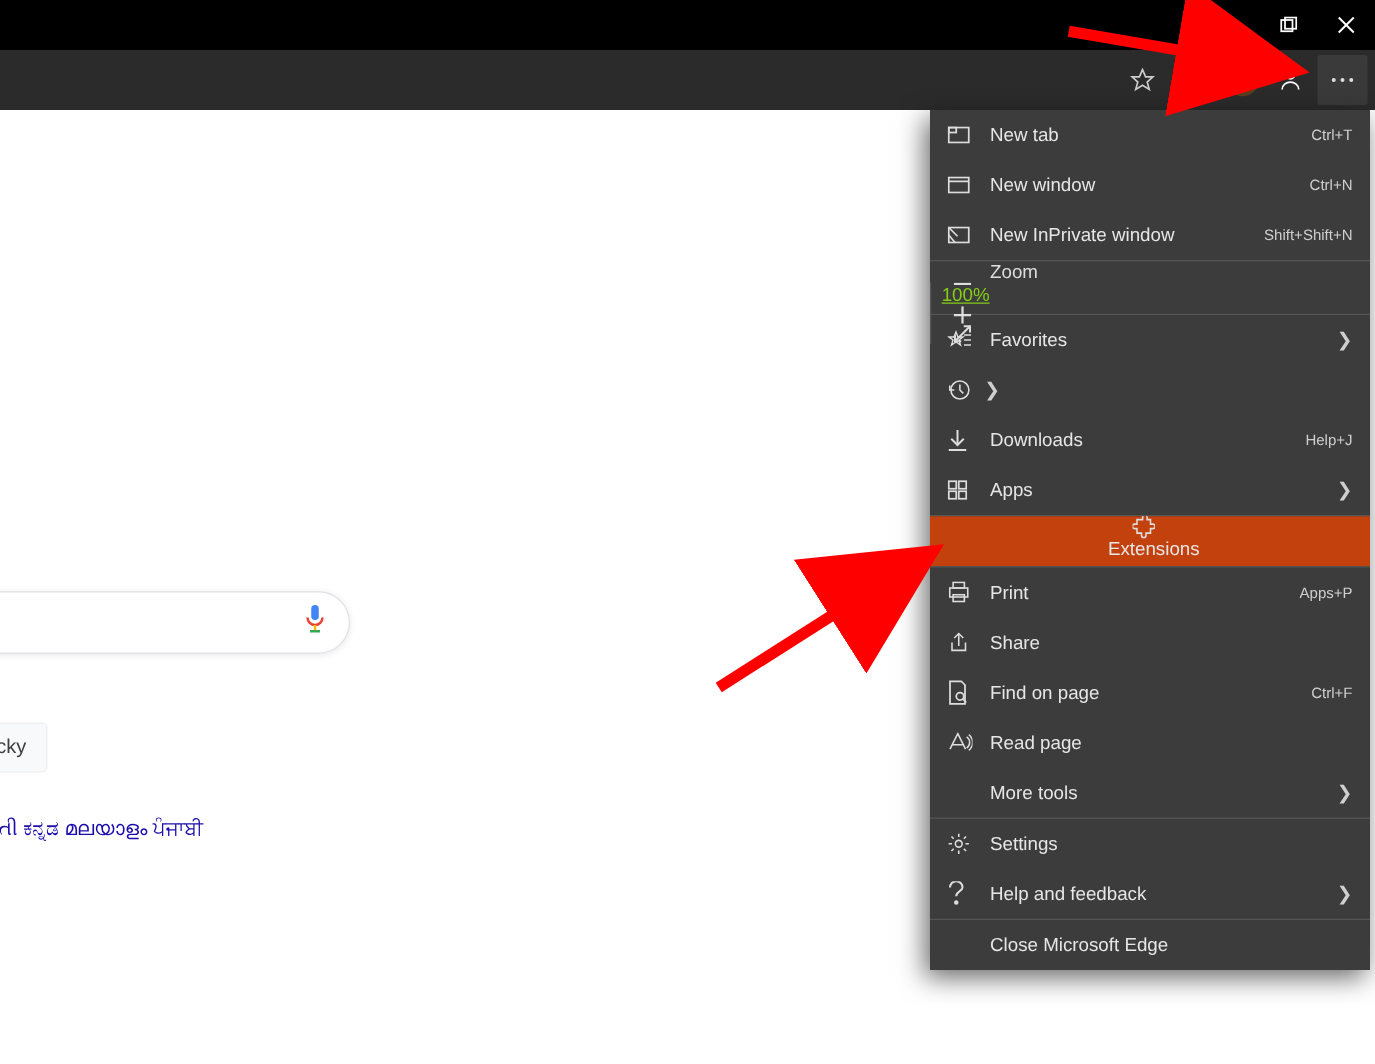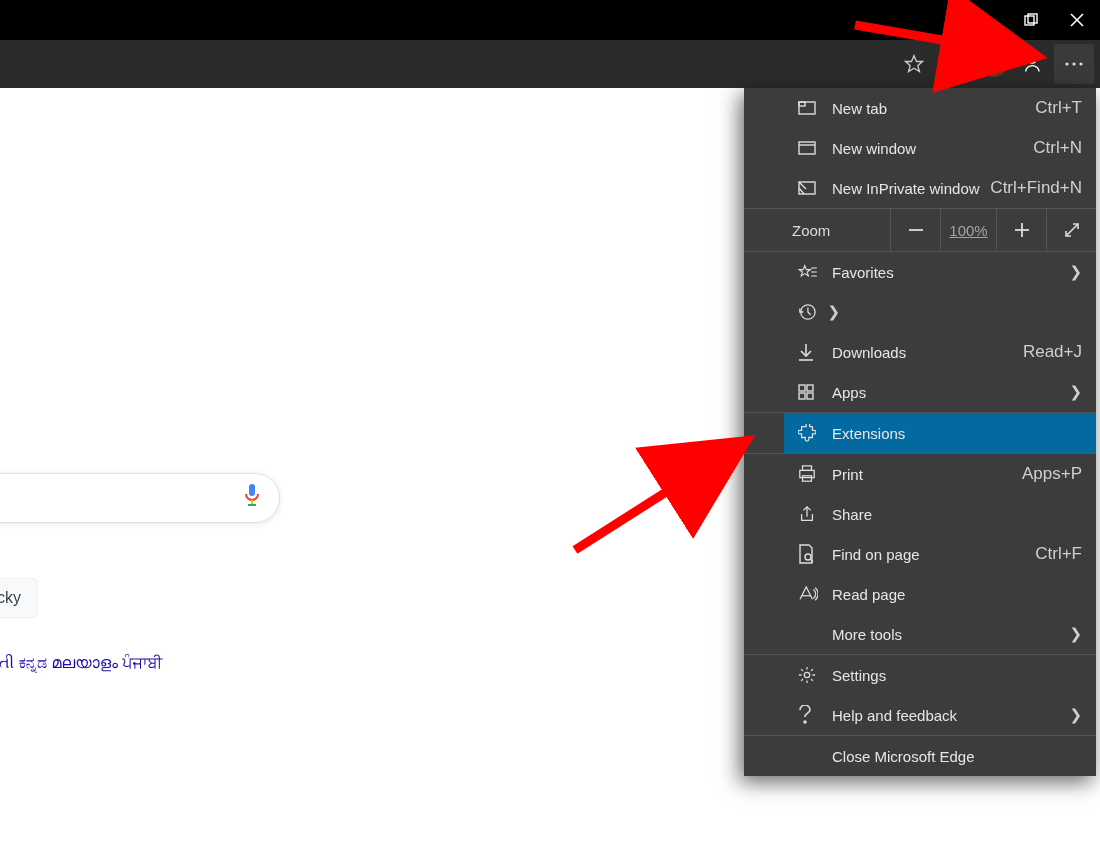--- a/index.html
+++ b/index.html
@@ -65,42 +65,41 @@
   .menu {
     position: absolute; top: 88px; right: 4px; width: 352px;
     background: #3c3c3c; color: #e6e6e6;
     box-shadow: -4px 6px 20px rgba(0,0,0,.6);
     font-size: 15px;
   }
   .menu hr { border: none; border-top: 1px solid #555; margin: 0; }
   .menu-item {
     display: flex; align-items: center; height: 40px;
     padding: 0 14px 0 14px;
-    margin-left: 40px;
-  }
-  .menu-item.highlight { background: #0369a1; }
+  }
+  .menu-item.highlight { background: #c2410c; flex-direction: column; }
   .mi-icon {
     width: 28px; display: flex; align-items: center; justify-content: flex-start;
     color: #ddd;
   }
   .mi-icon svg { stroke:#ddd; fill:none; }
   .mi-label { flex: 1; padding-left: 6px; }
-  .mi-short { color: #cfcfcf; font-size: 17px; }
+  .mi-short { color: #cfcfcf; font-size: 12px; }
   .mi-chevron { width: 14px; color:#cfcfcf; text-align:right; }
 
   .zoom-row {
     display: flex; align-items: stretch; height: 44px;
-    border-top: 1px solid #555; border-bottom: 1px solid #555;
+    border-top: 1px solid #555; border-bottom: 1px solid #555; flex-direction: column;
   }
   .zoom-label {
     flex: 1; display:flex; align-items:center; padding-left: 48px; color:#ddd;
   }
   .zoom-cell {
     width: 50px; display:flex; align-items:center; justify-content:center;
-    border-left: 1px solid #555; color:#a3a3a3; font-size:15px;text-decoration:underline;
+    border-left: 1px solid #555; color:#84cc16; font-size:15px;text-decoration:underline;
   }
   .zoom-cell.big { width: 56px; }
 
   
   .arrow-svg { position:absolute; pointer-events:none; }
 </style>
 </head>
 <body>
 
 <div class="titlebar">
@@ -194,21 +193,21 @@
   </div>
   <div class="menu-item">
     <span class="mi-icon">
         <svg width="18" height="14" viewBox="0 0 18 14" stroke-width="1.4">
           <rect x="1" y="1" width="16" height="12"></rect>
           <line x1="1" y1="1" x2="8" y2="8"></line>
           <line x1="1" y1="7" x2="6" y2="13"></line>
         </svg>
       </span>
     <span class="mi-label">New InPrivate window</span>
-    <span class="mi-short">Ctrl+Find+N</span>
+    <span class="mi-short">Shift+Shift+N</span>
   </div>
 
   <div class="zoom-row">
     <div class="zoom-label">Zoom</div>
     <div class="zoom-cell">
       <svg width="14" height="2">
           <line x1="0" y1="1" x2="14" y2="1" stroke="#ddd" stroke-width="1.8"></line>
         </svg>
     </div>
     <div class="zoom-cell big">100%</div>
@@ -251,21 +250,21 @@
   </div>
   <div class="menu-item">
     <span class="mi-icon">
         <svg width="16" height="18" viewBox="0 0 16 18" stroke-width="1.6">
           <line x1="8" y1="1" x2="8" y2="12"></line>
           <polyline points="3,8 8,13 13,8"></polyline>
           <line x1="1" y1="17" x2="15" y2="17"></line>
         </svg>
       </span>
     <span class="mi-label">Downloads</span>
-    <span class="mi-short">Read+J</span>
+    <span class="mi-short">Help+J</span>
   </div>
   <div class="menu-item">
     <span class="mi-icon">
         <svg width="16" height="16" viewBox="0 0 16 16" stroke-width="1.4">
           <rect x="1" y="1" width="6" height="6"></rect>
           <rect x="9" y="1" width="6" height="6"></rect>
           <rect x="1" y="9" width="6" height="6"></rect>
           <rect x="9" y="9" width="6" height="6"></rect>
         </svg>
       </span>

